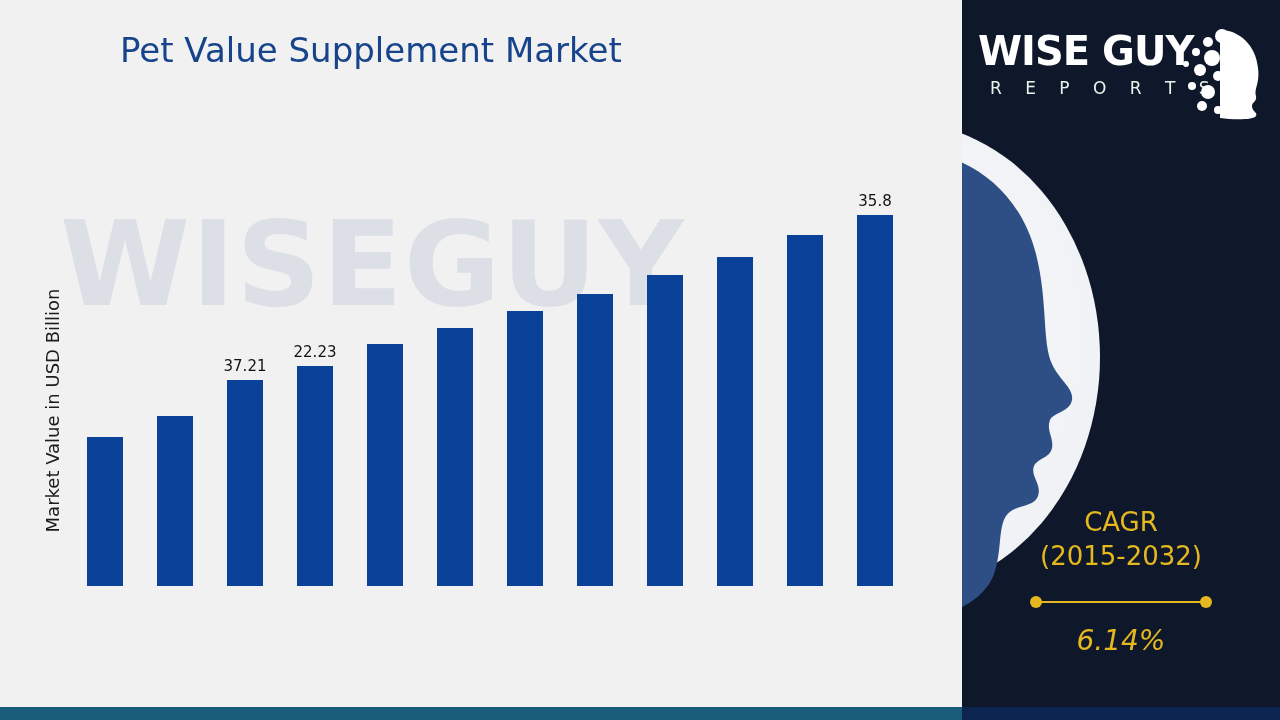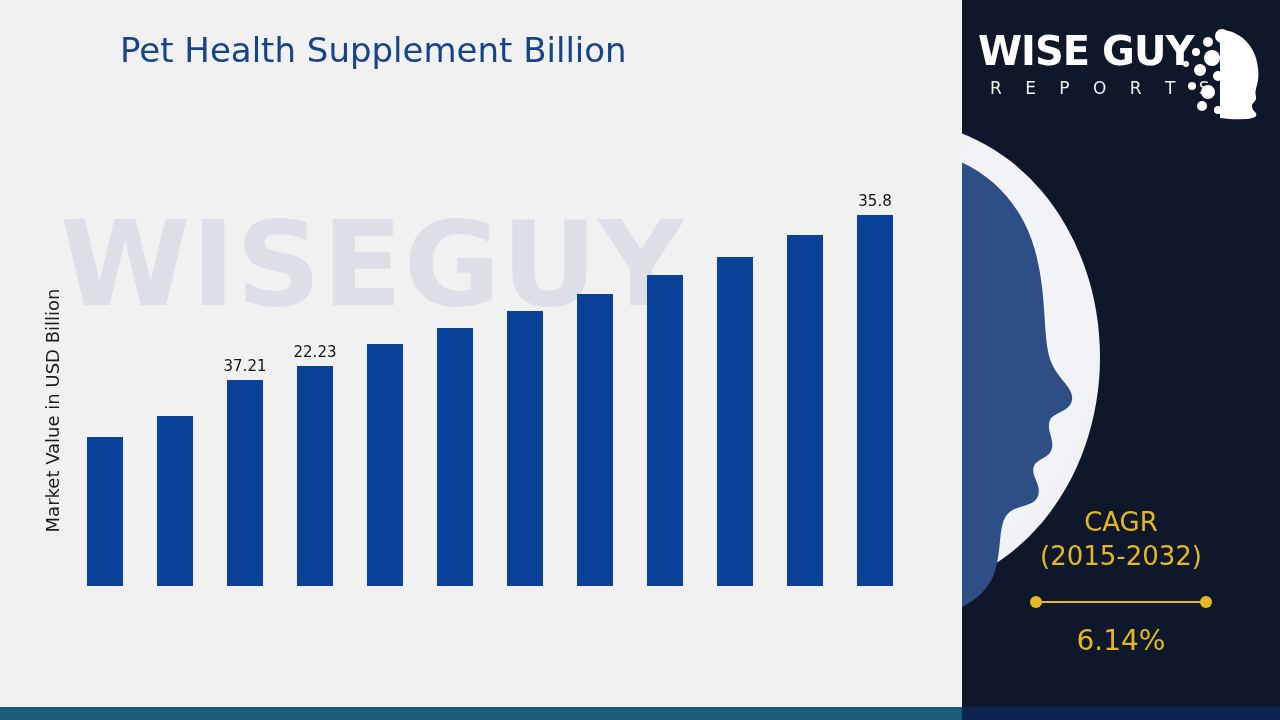--- a/index.html
+++ b/index.html
@@ -122,38 +122,39 @@
   }
   .cagr-divider .dot {
     position:absolute; top:0; width:12px; height:12px;
     border-radius:50%; background:#e4b81e;
   }
   .cagr-divider .dot.left { left:0; }
   .cagr-divider .dot.right { right:0; }
   .cagr-value {
     margin-top:16px; font-size:28px; color:#e4b81e;
     font-family:"DejaVu Sans", sans-serif;
+    font-style:italic;
   }
   .side-strip {
     position:absolute; left:0; top:707px; width:318px; height:13px;
     background:#0b2450;
   }
 </style>
 </head>
 <body>
 
 <div id="root">
 
   <div class="chart-panel">
 
     <div class="watermark">
       <div class="wm-main">WISEGUY</div>
     </div>
 
-    <div class="chart-title">Pet Health Supplement Billion</div>
+    <div class="chart-title">Pet Value Supplement Market</div>
 
     <div class="ylabel">Market Value in USD Billion</div>
 
     <div class="plot" id="plot">
         <div class="bar-slot" style="left: 0px;">
           <div class="bar" title="2018: 14.37" style="height: 149px; background: rgb(10, 66, 154);"></div>
         </div>
         <div class="bar-slot" style="left: 70px;">
           <div class="bar" title="2019: 16.4" style="height: 170px; background: rgb(10, 66, 154);"></div>
         </div>

